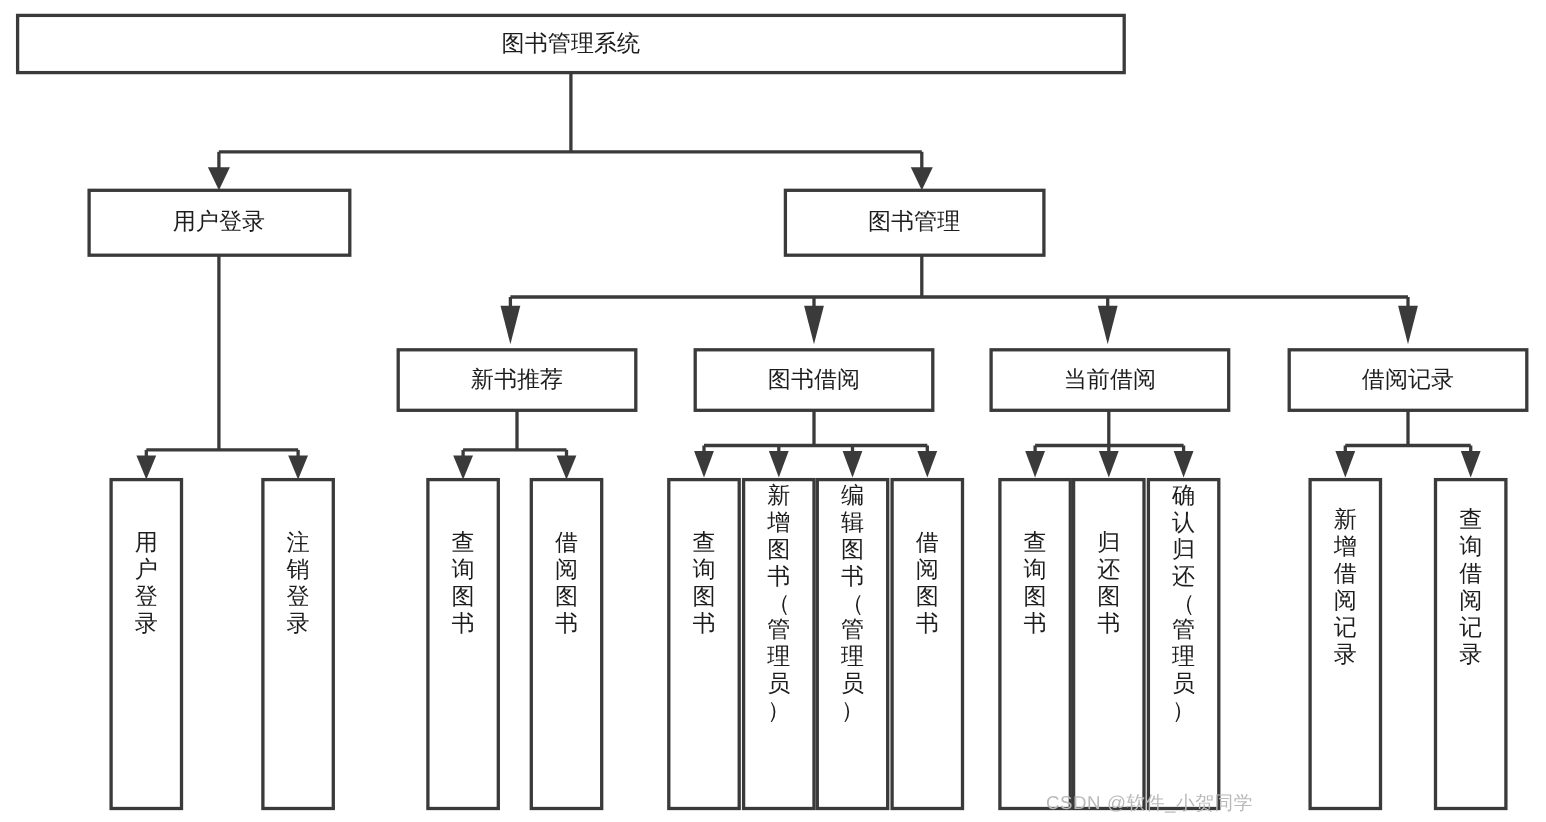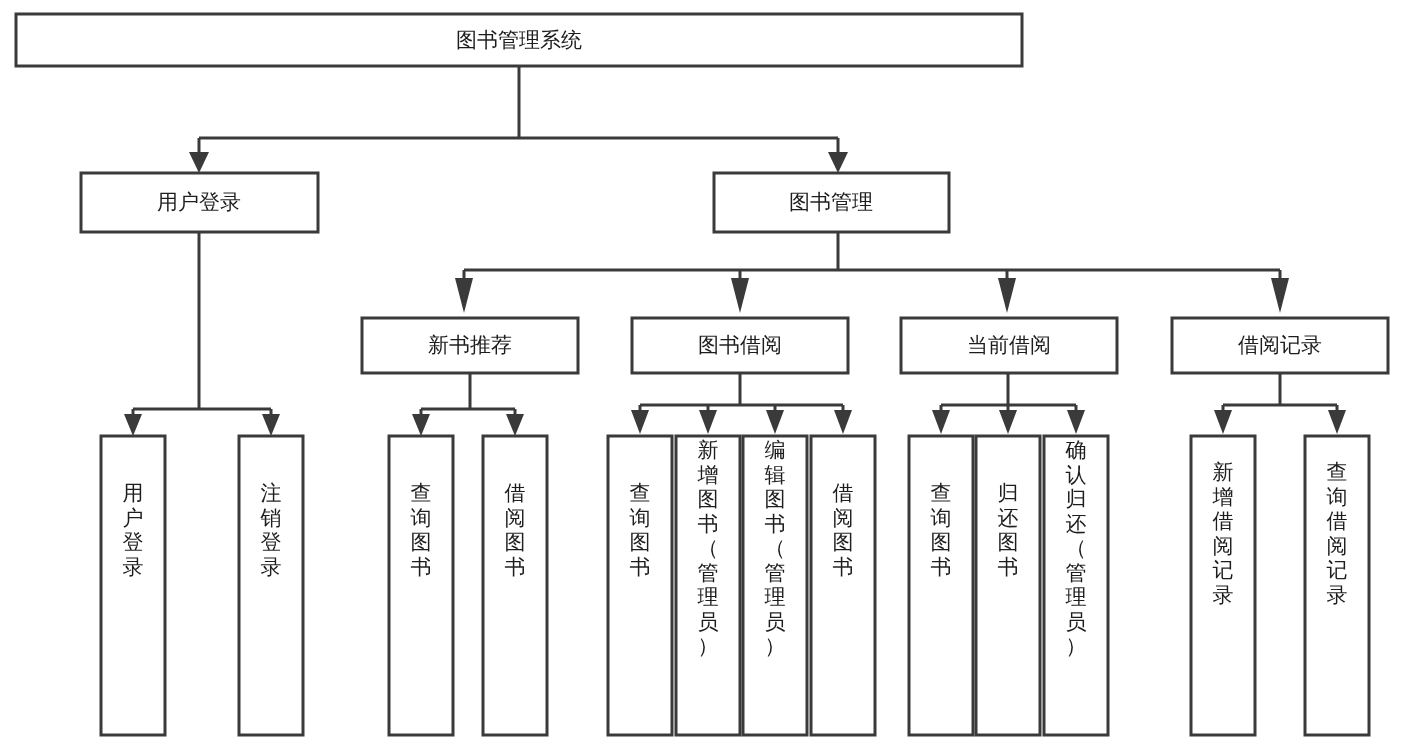--- a/index.html
+++ b/index.html
@@ -230,13 +230,14 @@
       <text class="node-label-v vlabel" x="1223" y="479"><tspan x="1223" y="479">新</tspan><tspan x="1223" y="503.5">增</tspan><tspan x="1223" y="528">借</tspan><tspan x="1223" y="552.5">阅</tspan><tspan x="1223" y="577">记</tspan><tspan x="1223" y="601.5">录</tspan></text>
     </g>
 
     <g>
       <rect class="node-box" x="1305" y="436" width="64" height="299"></rect>
       <text class="node-label-v vlabel" x="1337" y="479"><tspan x="1337" y="479">查</tspan><tspan x="1337" y="503.5">询</tspan><tspan x="1337" y="528">借</tspan><tspan x="1337" y="552.5">阅</tspan><tspan x="1337" y="577">记</tspan><tspan x="1337" y="601.5">录</tspan></text>
     </g>
 
   </svg>
 
+  <div class="watermark">CSDN @软件_小贺同学</div>
 </div>
 
 </body></html>

